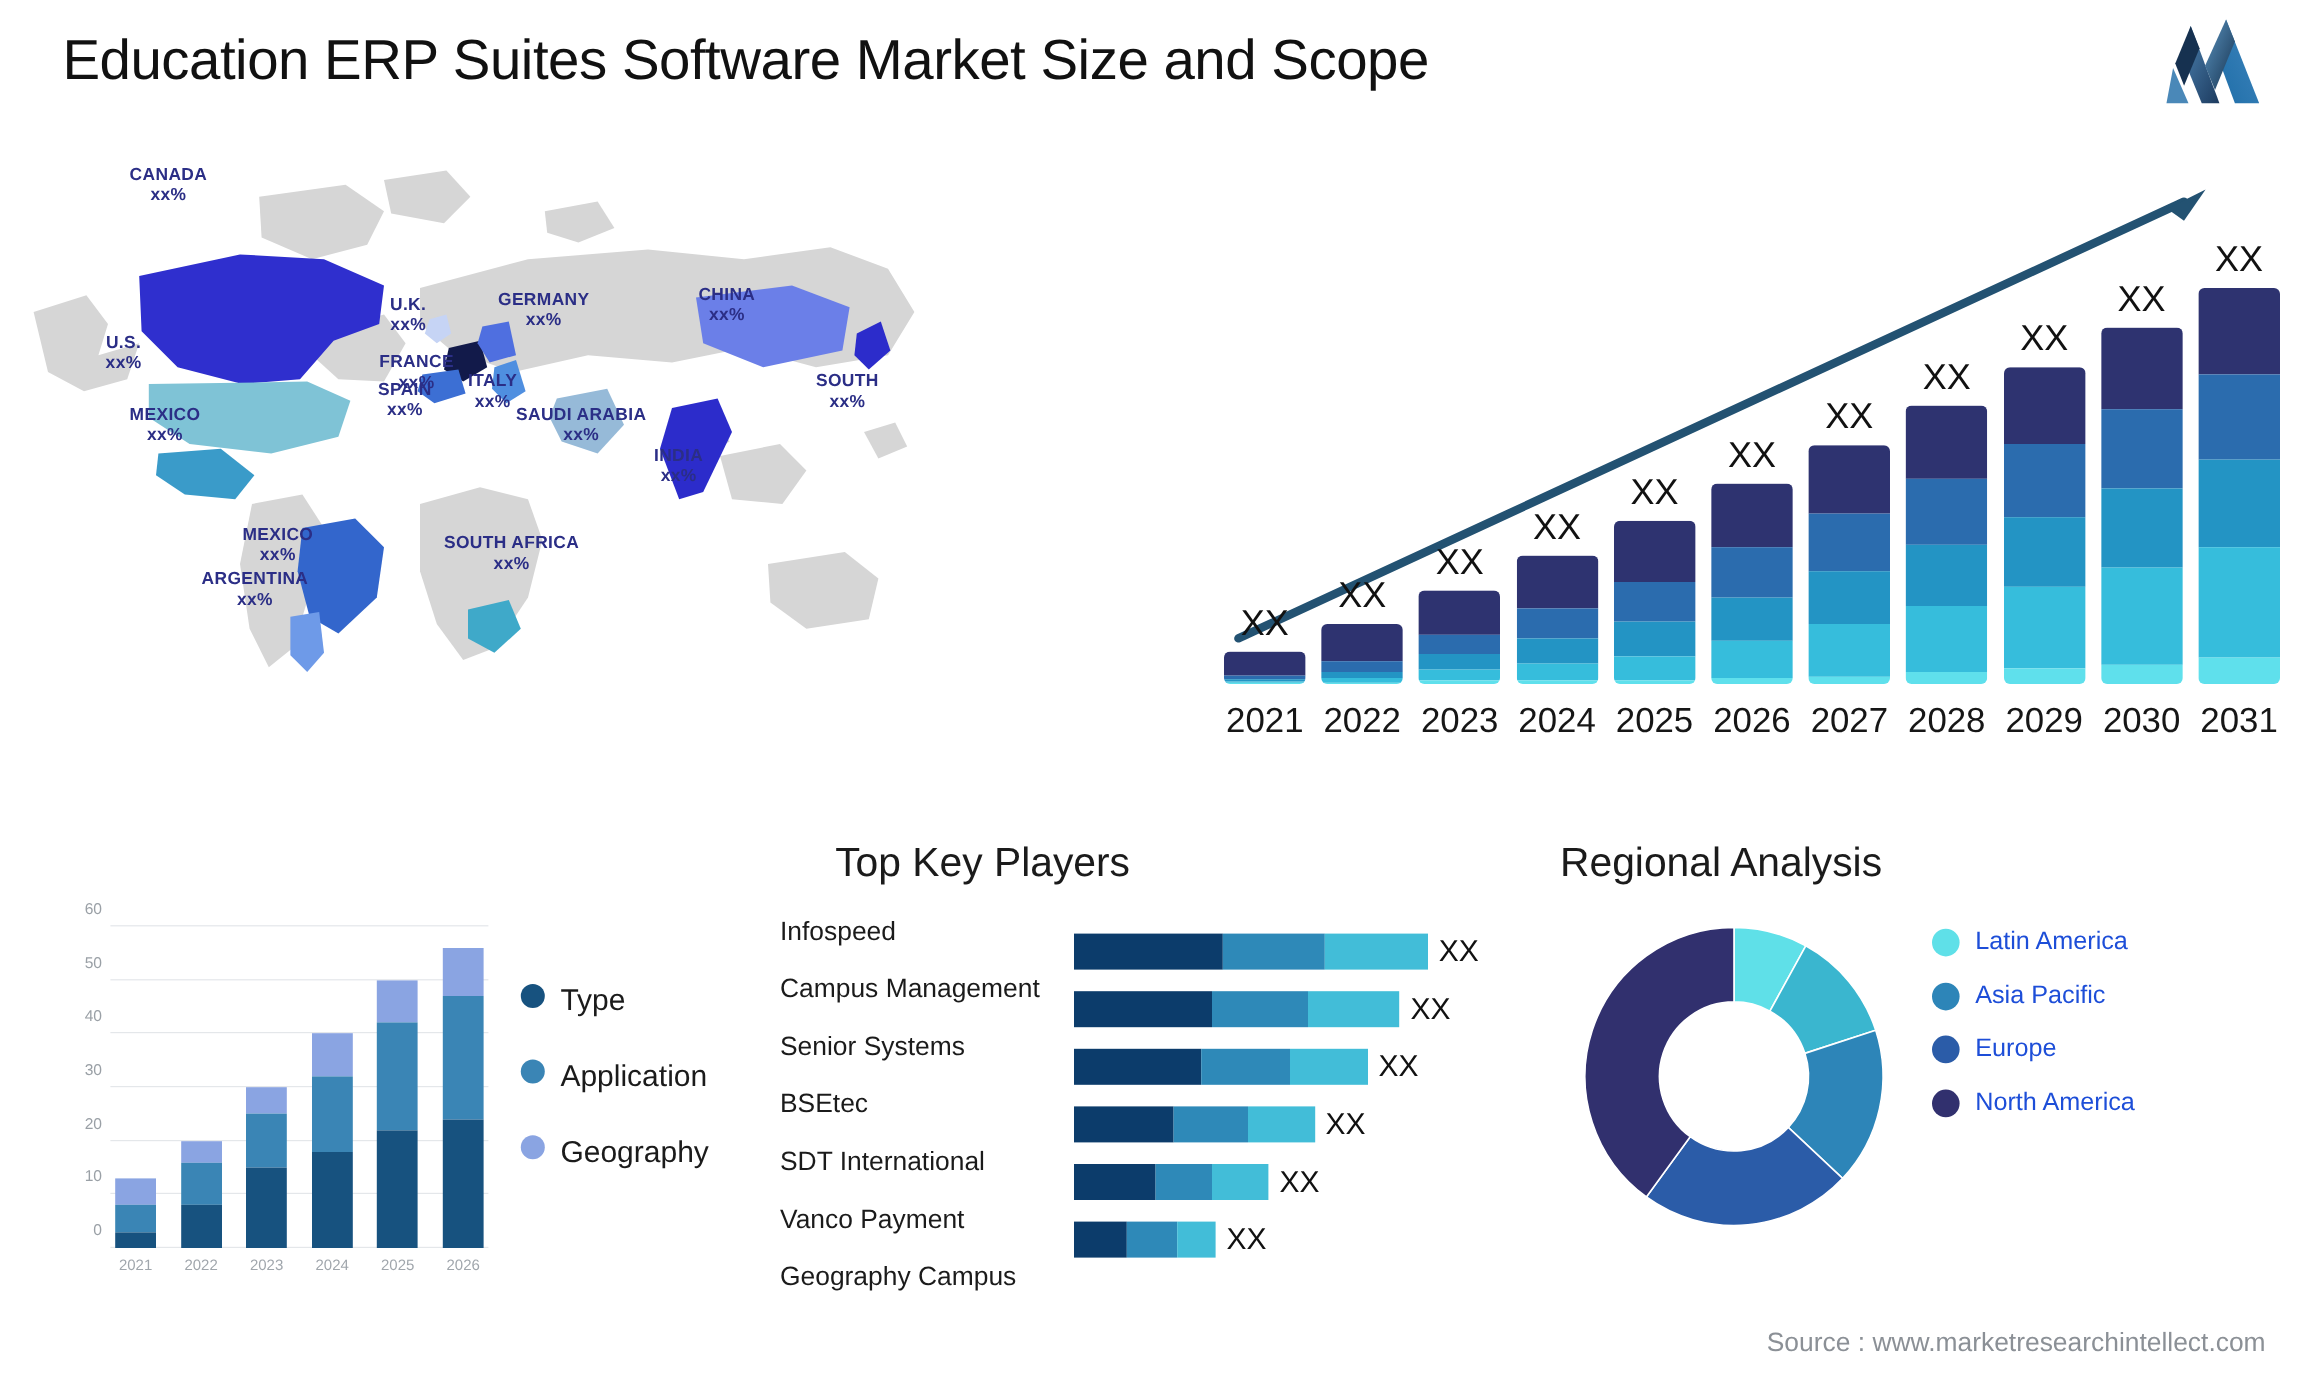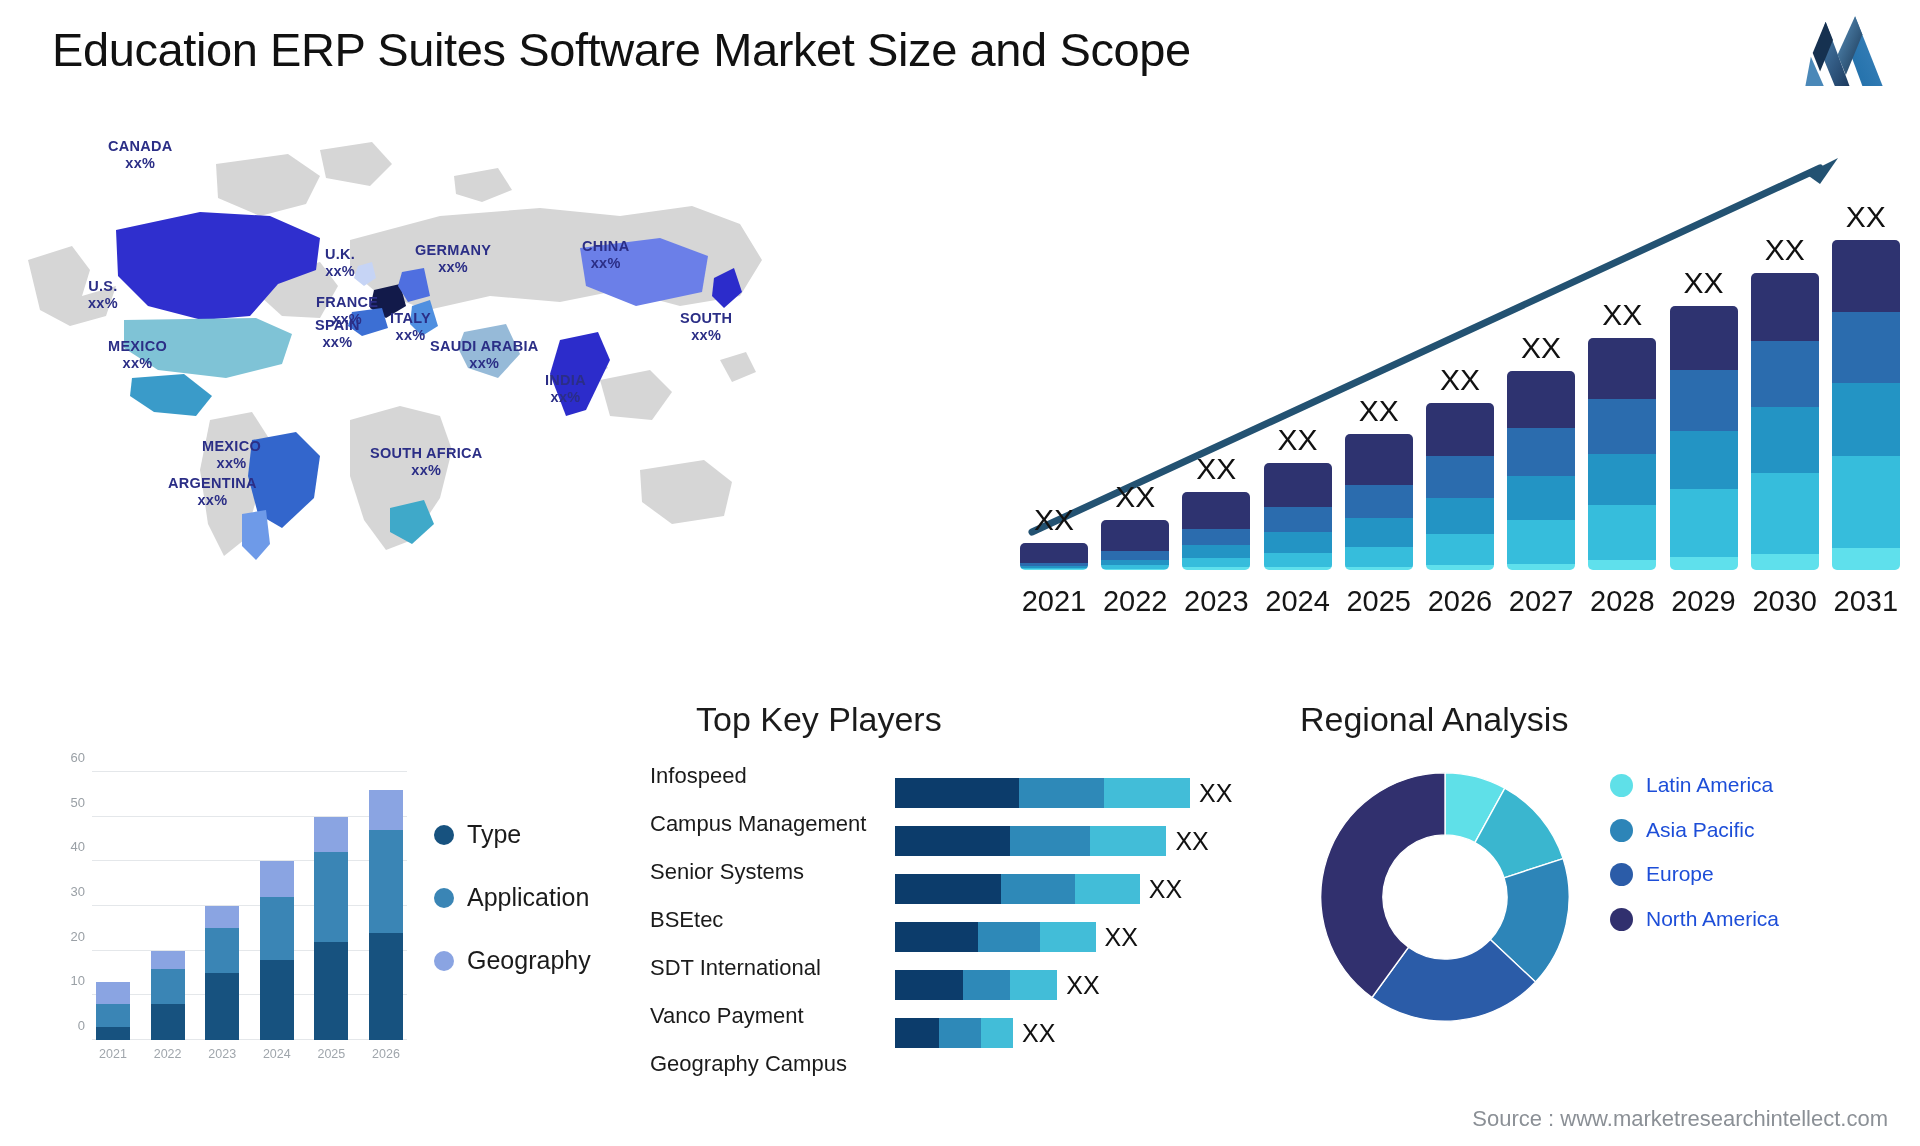--- a/index.html
+++ b/index.html
@@ -53,21 +53,21 @@
   .seg-ylab { position:absolute; right:100%; margin-right:7px; font-size:13px; color:#9aa0a6;
               transform:translateY(-50%); }
   .seg-bars { position:absolute; inset:0; display:flex; align-items:flex-end;
               justify-content:space-between; padding:0 4px; }
   .seg-col { width:34px; display:flex; flex-direction:column; }
   .seg-seg { width:100%; }
   .seg-xaxis { position:absolute; left:48px; top:347px; width:315px;
                display:flex; justify-content:space-between; padding:0 4px; }
   .seg-xaxis span { width:34px; text-align:center; font-size:12.5px; color:#a0a6ac; }
   .seg-legend { position:absolute; left:390px; top:120px; }
-  .leg-row { display:flex; align-items:center; gap:13px; margin-bottom:34px; }
+  .leg-row { display:flex; align-items:flex-start; gap:13px; margin-bottom:34px; }
   .leg-dot { width:20px; height:20px; border-radius:50%; flex:0 0 auto; }
   .leg-lbl { font-size:25px; color:#1b1b1b; }
 
   
   .tkp { position:absolute; left:650px; top:700px; width:640px; height:400px; }
   .tkp-rows { position:absolute; left:0; top:52px; width:640px; }
   .tkp-row { position:relative; height:48px; display:flex; align-items:center; }
   .tkp-name { width:250px; font-size:22px; color:#1b1b1b; white-space:nowrap; }
   .tkp-bar { position:absolute; left:245px; height:30px; display:flex; align-items:center; }
   .tkp-seg { height:30px; }

